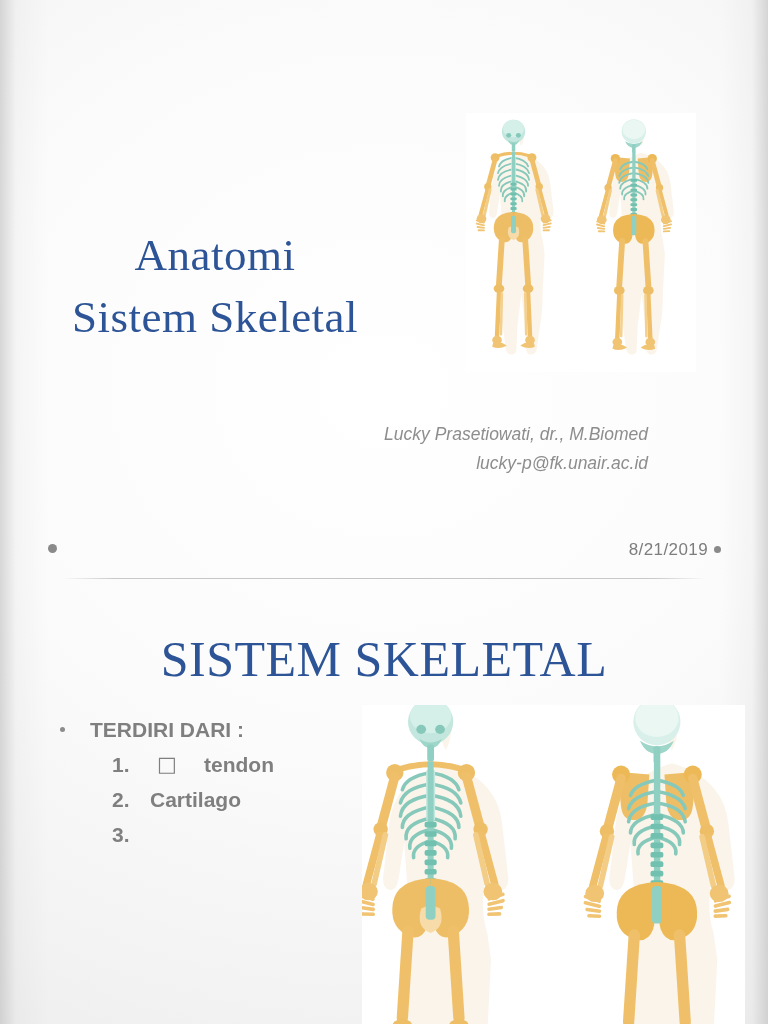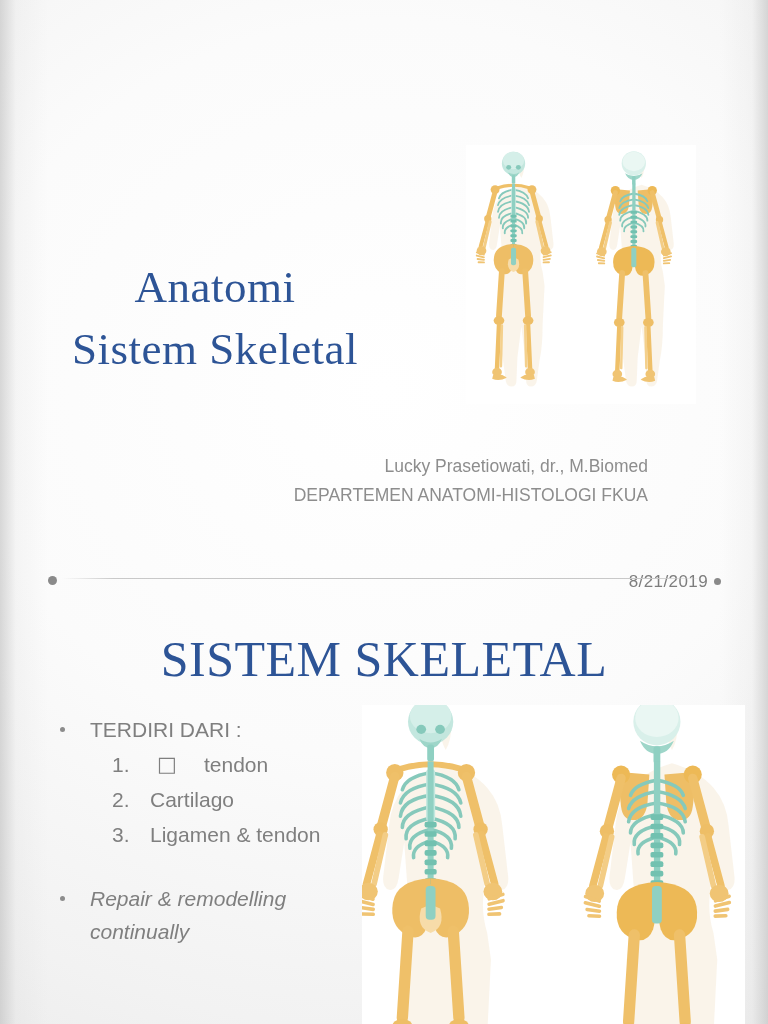--- a/index.html
+++ b/index.html
@@ -24,21 +24,20 @@
         rgba(185,185,185,0.55) 100%),
       radial-gradient(120% 80% at 50% 38%, #ffffff 0%, #fbfbfb 45%, #f2f2f2 78%, #eaeaea 100%);
   }
 
   
   .slide1 {
     position: absolute;
     left: 0; top: 0;
     width: 768px;
     height: 578px;
-    margin-top: 32px;
   }
   .slide1-title {
     position: absolute;
     left: 0;
     top: 162px;
     width: 430px;
     text-align: center;
     color: #2d5496;
     font-family: "Liberation Serif", "DejaVu Serif", serif;
     font-size: 45px;
@@ -61,21 +60,21 @@
   .authors {
     position: absolute;
     right: 120px;
     top: 420px;
     width: 540px;
     text-align: right;
     color: #8d8d8d;
     font-size: 17.5px;
     line-height: 29px;
   }
-  .authors .line { display: block; white-space: nowrap; }
+  .authors .line { display: block; white-space: nowrap; font-style: italic; }
 
   .footer-dot {
     position: absolute;
     left: 48px;
     top: 544px;
     width: 9px;
     height: 9px;
     border-radius: 50%;
     background: #8a8a8a;
   }
@@ -139,20 +138,21 @@
   }
 
   .body-list {
     position: absolute;
     left: 52px;
     top: 132px;
     width: 380px;
     color: #7f7f7f;
     font-size: 21px;
     line-height: 35px;
+    font-weight: bold;
   }
   .bullet-row {
     position: relative;
     padding-left: 38px;
     white-space: nowrap;
   }
   .bullet-row .dot {
     position: absolute;
     left: 8px;
     top: 15px;
@@ -387,21 +387,21 @@
           </g>
         </defs>
         <rect x="0" y="0" width="230" height="259" fill="#ffffff"></rect>
         <use href="#skelFront" x="-12" y="6" transform="scale(0.97)"></use>
         <use href="#skelBack" x="112" y="6" transform="scale(0.97)"></use>
       </svg>
     </div>
 
     <div class="authors">
       <span class="line">Lucky Prasetiowati, dr., M.Biomed</span>
-      <span class="line">DEPARTEMEN ANATOMI-HISTOLOGI FKUA</span>
+      <span class="line">lucky-p@fk.unair.ac.id</span>
     </div>
 
     <div class="footer-dot"></div>
     <div class="footer-date">8/21/2019</div>
     <div class="footer-date-dot"></div>
   </div>
 
   <div class="slide-divider"></div>
 
   <div class="slide2">
@@ -431,25 +431,20 @@
         <span>tendon</span>
       </div>
 
       <div class="numbered">
         <span class="num">2.</span>
         <span>Cartilago</span>
       </div>
 
       <div class="numbered">
         <span class="num">3.</span>
-        <span>Ligamen &amp; tendon</span>
       </div>
 
       <div class="spacer"></div>
 
-      <div class="italic-row">
-        <span class="dot"></span>
-        <span>Repair &amp; remodelling continually</span>
-      </div>
     </div>
   </div>
 
 </div>
 
 </body></html>

